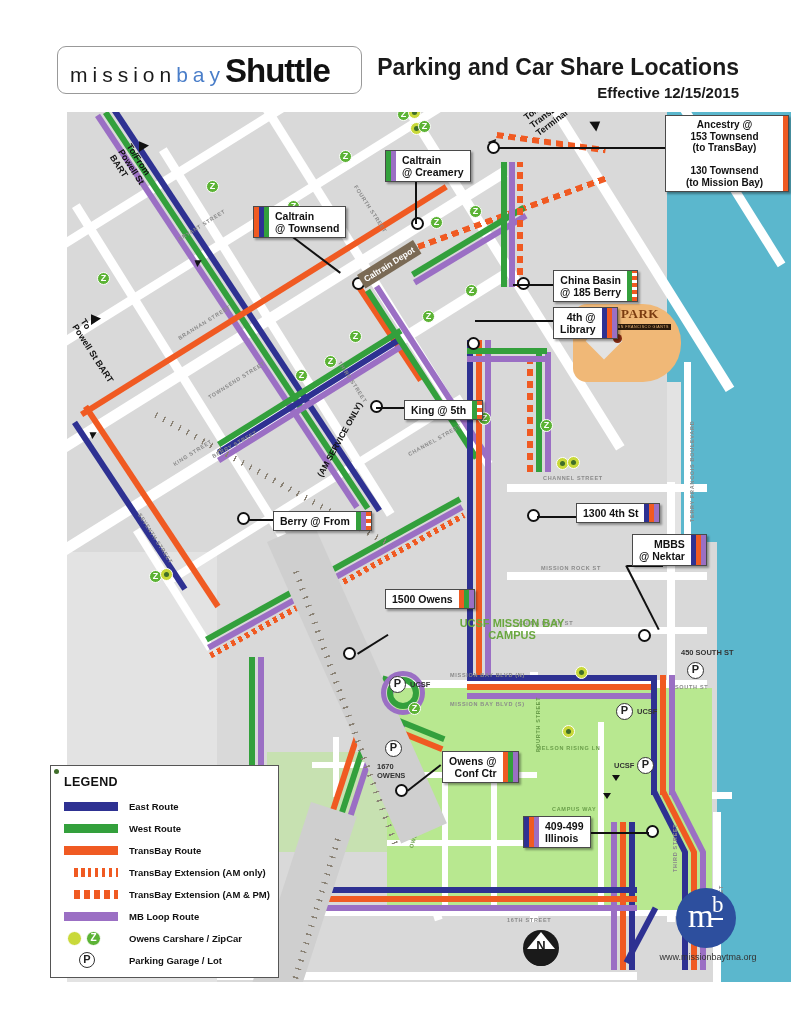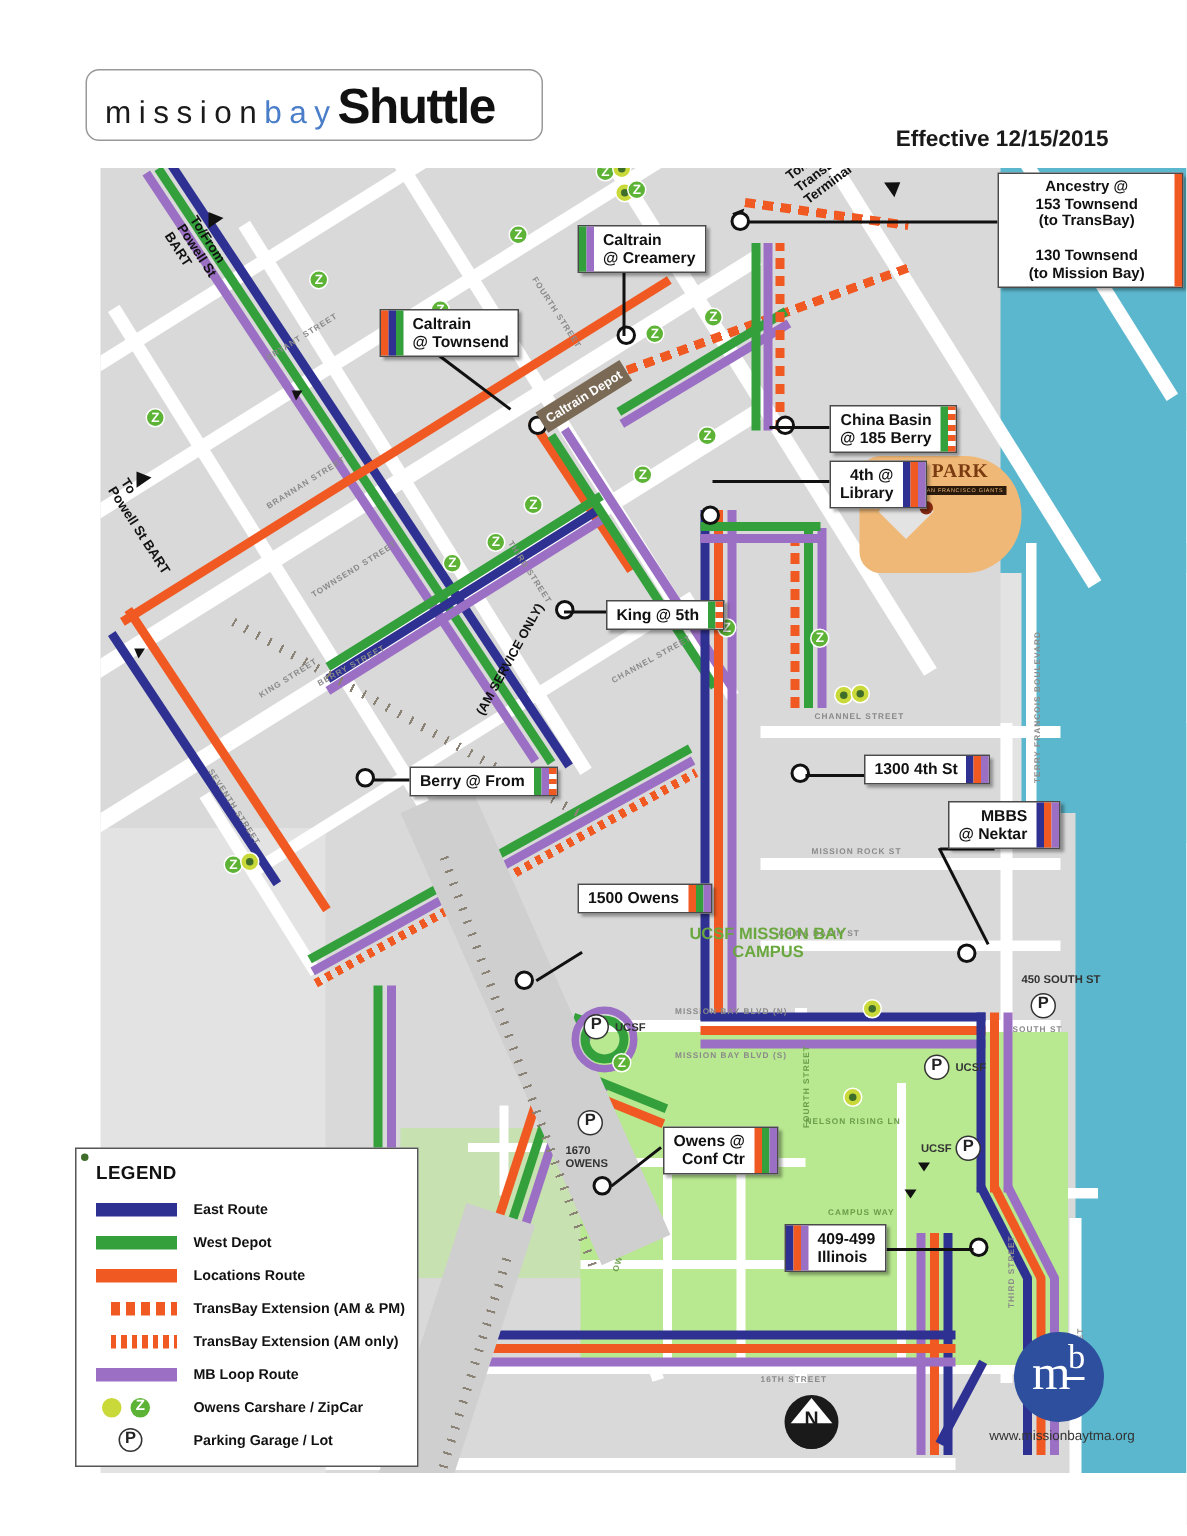--- a/index.html
+++ b/index.html
@@ -103,20 +103,21 @@
   #mb-bar{position:absolute;left:34px;top:30px;width:13px;height:2px;background:#fff;}
   #site{position:absolute;left:638px;top:952px;width:140px;text-align:center;font-size:9px;color:#333;z-index:80;}
 </style>
 </head>
 <body>
 
 <div id="header">
   <div id="logo-box">
     <div id="logo-text"><span class="lg-mission">mission</span><span class="lg-bay">bay</span><span class="lg-shuttle">Shuttle</span></div>
   </div>
+  <div id="title-main">Parking and Car Share Locations</div>
   <div id="title-sub">Effective 12/15/2015</div>
 </div>
 
 <div id="map">
 
   <div class="water" style="left:592px;top:0;width:132px;height:175px;"></div>
   <div class="water" style="left:540px;top:150px;width:184px;height:120px;"></div>
   <div class="water" style="left:614px;top:250px;width:110px;height:200px;"></div>
   <div class="water" style="left:640px;top:370px;width:84px;height:500px;"></div>
   <div class="water" style="left:230px;top:430px;width:250px;height:26px;transform:rotate(-27deg);transform-origin:0 0;"></div>
@@ -505,36 +506,36 @@
 <div id="legend">
   <h4>LEGEND</h4>
 
   <div class="lrow">
     <div class="lswatch" style="background:#2e3192;"></div>
     <div class="ltxt">East Route</div>
   </div>
 
   <div class="lrow">
     <div class="lswatch" style="background:#33a03c;"></div>
-    <div class="ltxt">West Depot</div>
+    <div class="ltxt">West Route</div>
   </div>
 
   <div class="lrow">
     <div class="lswatch" style="background:#f05a22;"></div>
-    <div class="ltxt">Locations Route</div>
+    <div class="ltxt">TransBay Route</div>
+  </div>
+
+  <div class="lrow">
+    <div class="lswatch d2"></div>
+    <div class="ltxt">TransBay Extension (AM only)</div>
   </div>
 
   <div class="lrow">
     <div class="lswatch d1"></div>
     <div class="ltxt">TransBay Extension (AM &amp; PM)</div>
-  </div>
-
-  <div class="lrow">
-    <div class="lswatch d2"></div>
-    <div class="ltxt">TransBay Extension (AM only)</div>
   </div>
 
   <div class="lrow">
     <div class="lswatch" style="background:#9b6fc4;"></div>
     <div class="ltxt">MB Loop Route</div>
   </div>
 
   <div class="lrow">
     <div class="licons">
       <div class="csh" style="width:15px;height:15px;"></div>

